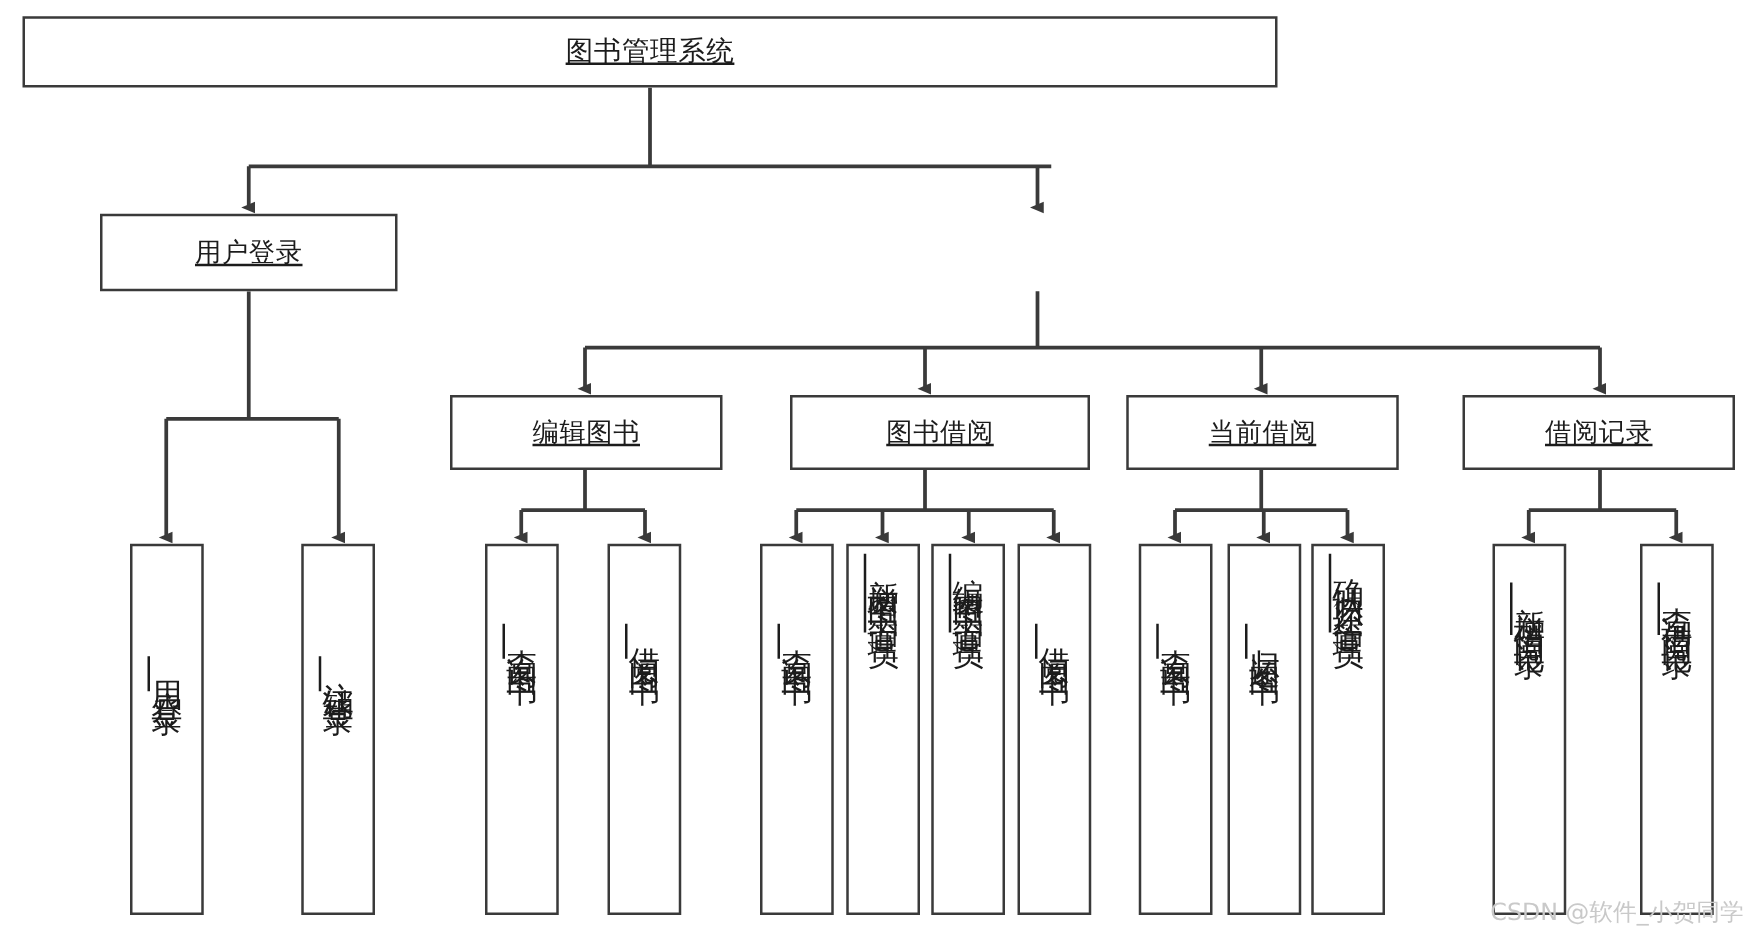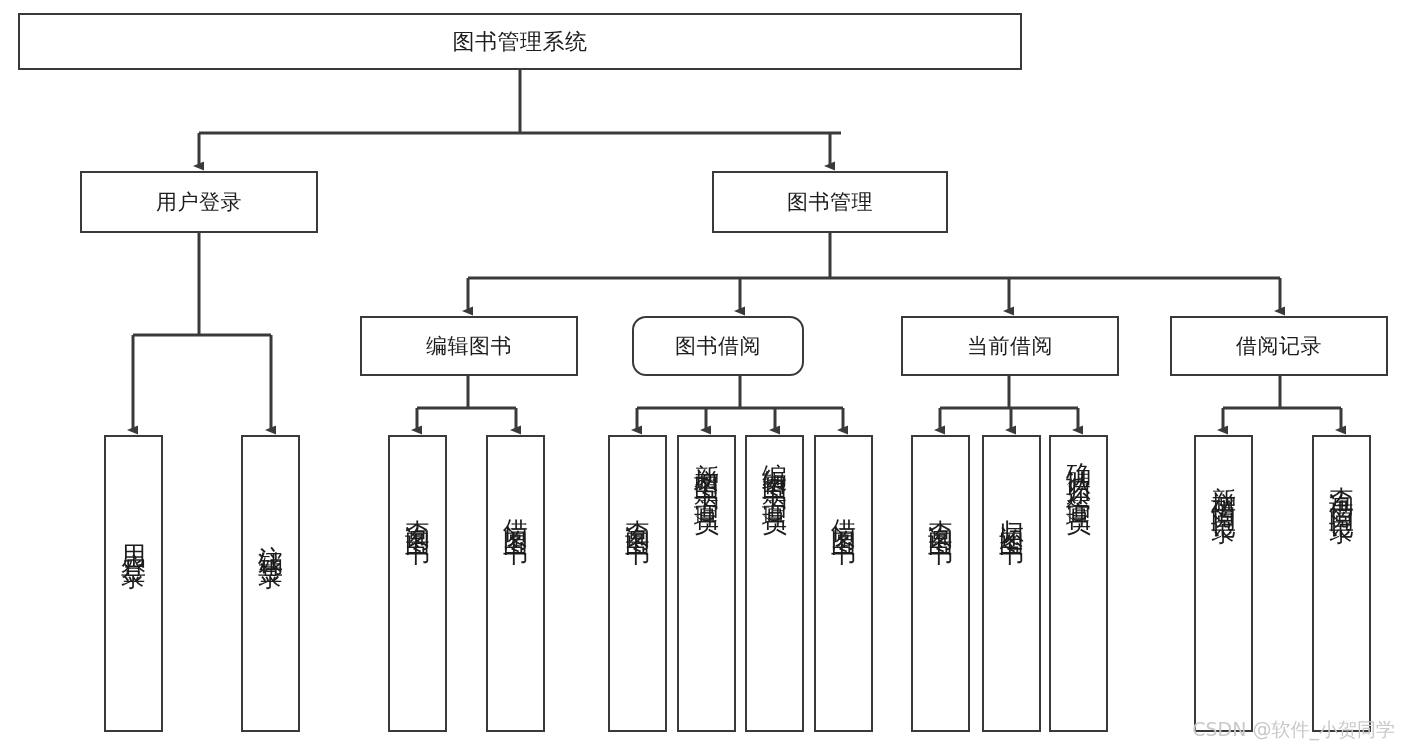--- a/index.html
+++ b/index.html
@@ -22,20 +22,21 @@
     align-items:center;
     justify-content:center;
     color:#1c1c1c;
     z-index:2;
   }
   .node .lbl{
     display:block;
     text-align:center;
     line-height:1.15;
     letter-spacing:0.5px;
+    text-decoration:underline;
   }
   
   .h-node .lbl{
     font-size:21px;
     white-space:nowrap;
   }
   .root .lbl{font-size:22px;}
 
   
   .leaf{
@@ -118,28 +119,25 @@
     </g>
   </svg>
 
   <div class="node h-node root" style="left:18px;top:13px;width:1004px;height:57px;">
     <span class="lbl">图书管理系统</span>
   </div>
 
   <div class="node h-node" style="left:80px;top:171px;width:238px;height:62px;">
     <span class="lbl">用户登录</span>
   </div>
-  <div class="node h-node" style="left:712px;top:171px;width:236px;height:62px;">
-    <span class="lbl">图书管理</span>
-  </div>
 
   <div class="node h-node" style="left:360px;top:316px;width:218px;height:60px;">
     <span class="lbl">编辑图书</span>
   </div>
-  <div class="node h-node" style="left:632px;top:316px;width:172px;height:60px;border-radius:14px;">
+  <div class="node h-node" style="left:632px;top:316px;width:240px;height:60px;">
     <span class="lbl">图书借阅</span>
   </div>
   <div class="node h-node" style="left:1170px;top:316px;width:218px;height:60px;">
     <span class="lbl">借阅记录</span>
   </div>
   <div class="node h-node" style="left:901px;top:316px;width:218px;height:60px;">
     <span class="lbl">当前借阅</span>
   </div>
 
   <div class="node leaf" style="left:104px;top:435px;width:59px;height:297px;padding-top:88px;">

